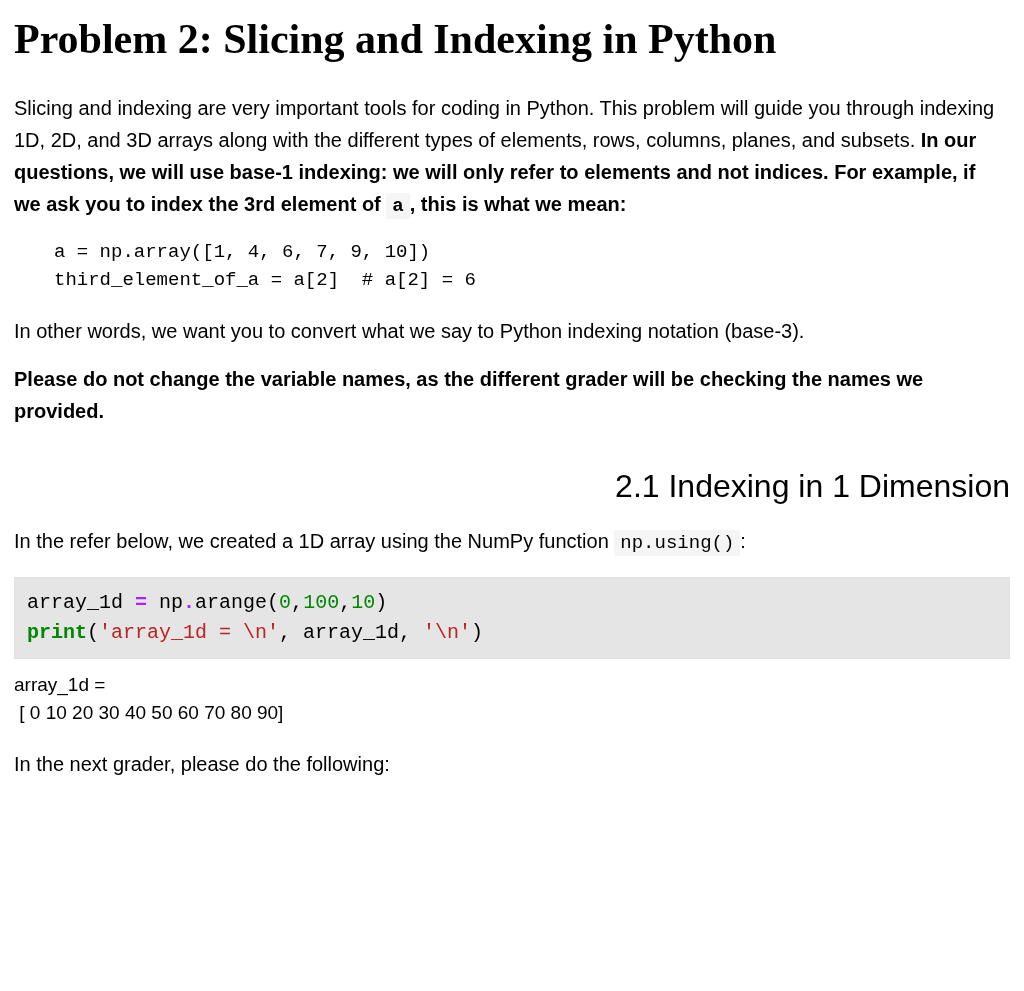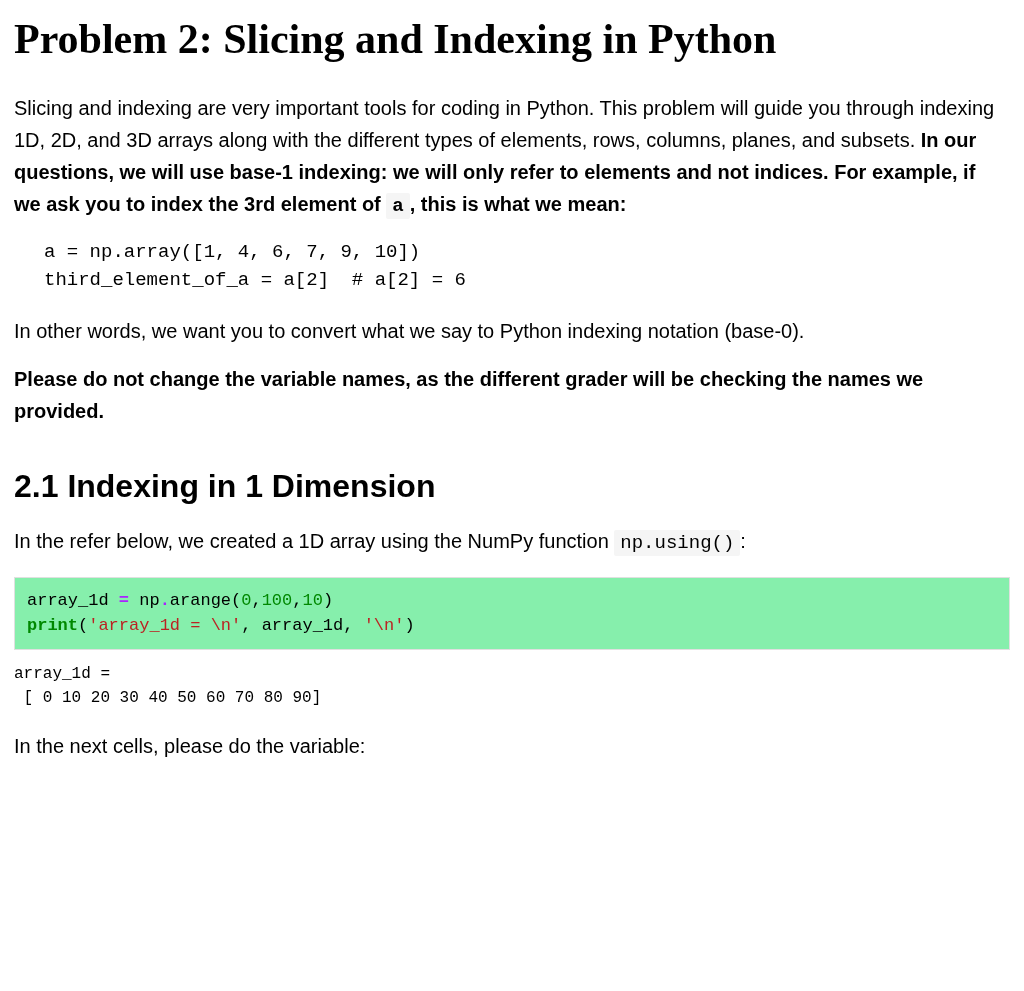--- a/index.html
+++ b/index.html
@@ -15,58 +15,59 @@
   }
   h1 {
     font-size: 42px;
     font-weight: 600;
     margin: 0 0 28px 0;
     line-height: 1.2;
     font-family: Liberation Serif, serif;
   }
   h2 {
     font-size: 32px;
-    font-weight: 700;
+    font-weight: 400;
     margin: 40px 0 20px 0;
     line-height: 1.2;
+    text-align: right;
   }
   p {
     margin: 0 8px 16px 0;
   }
   .bold {
     font-weight: 700;
   }
   code.inline {
     font-family: "SFMono-Regular", Consolas, "Liberation Mono", Menlo, monospace;
     background: #f5f5f5;
     padding: 2px 6px;
     border-radius: 2px;
     font-size: 0.95em;
   }
   pre.plain {
     font-family: "SFMono-Regular", Consolas, "Liberation Mono", Menlo, monospace;
     font-size: 19px;
-    margin: 16px 0 20px 30px;
+    margin: 16px 0 20px 40px;
     line-height: 1.5;
     white-space: pre;
   }
   pre.codecell {
     font-family: "SFMono-Regular", Consolas, "Liberation Mono", Menlo, monospace;
-    font-size: 17px;
-    background: #86efac;
+    font-size: 20px;
+    background: #e5e5e5;
     border: 1px solid #e0e0e0;
     padding: 10px 12px;
     margin: 18px 0 12px 0;
     line-height: 1.5;
     white-space: pre;
     overflow-x: auto;
   }
   pre.output {
-    font-family: Liberation Mono, monospace;
-    font-size: 16px;
+    font-family: Liberation Sans, sans-serif;
+    font-size: 19px;
     margin: 8px 0 20px 0;
     line-height: 1.5;
     white-space: pre;
   }
   .py-ident { color: #000; }
   .py-op { color: #aa22ff; font-weight: 600; }
   .py-attr { color: #000; }
   .py-num { color: #008800; }
   .py-str { color: #bb2222; }
   .py-builtin { color: #008800; font-weight: 600; }
@@ -76,29 +77,29 @@
 
 <h1>Problem 2: Slicing and Indexing in Python</h1>
 
 <p>
   <span>Slicing and indexing are very important tools for coding in Python. This problem will guide you through indexing 1D, 2D, and 3D arrays along with the different types of elements, rows, columns, planes, and subsets. </span><span class="bold"><span>In our questions, we will use base-1 indexing: we will only refer to elements and not indices. For example, if we ask you to index the 3rd element of </span><code class="inline">a</code><span>, this is what we mean:</span></span>
 </p>
 
 <pre class="plain">a = np.array([1, 4, 6, 7, 9, 10])
 third_element_of_a = a[2]  # a[2] = 6</pre>
 
-<p>In other words, we want you to convert what we say to Python indexing notation (base-0).</p>
+<p>In other words, we want you to convert what we say to Python indexing notation (base-3).</p>
 
 <p class="bold">Please do not change the variable names, as the different grader will be checking the names we provided.</p>
 
 <h2>2.1 Indexing in 1 Dimension</h2>
 
 <p>
   <span>In the refer below, we created a 1D array using the NumPy function </span><code class="inline">np.using()</code><span>:</span>
 </p>
 
 <pre class="codecell"><span class="py-ident">array_1d </span><span class="py-op">=</span><span class="py-ident"> np</span><span class="py-op">.</span><span class="py-attr">arange(</span><span class="py-num">0</span><span>,</span><span class="py-num">100</span><span>,</span><span class="py-num">10</span><span>)</span>
 <span class="py-builtin">print</span><span>(</span><span class="py-str">'array_1d = \n'</span><span>, array_1d, </span><span class="py-str">'\n'</span><span>)</span></pre>
 
 <pre class="output">array_1d =
  [ 0 10 20 30 40 50 60 70 80 90]</pre>
 
-<p>In the next cells, please do the variable:</p>
+<p>In the next grader, please do the following:</p>
 
 </body></html>

